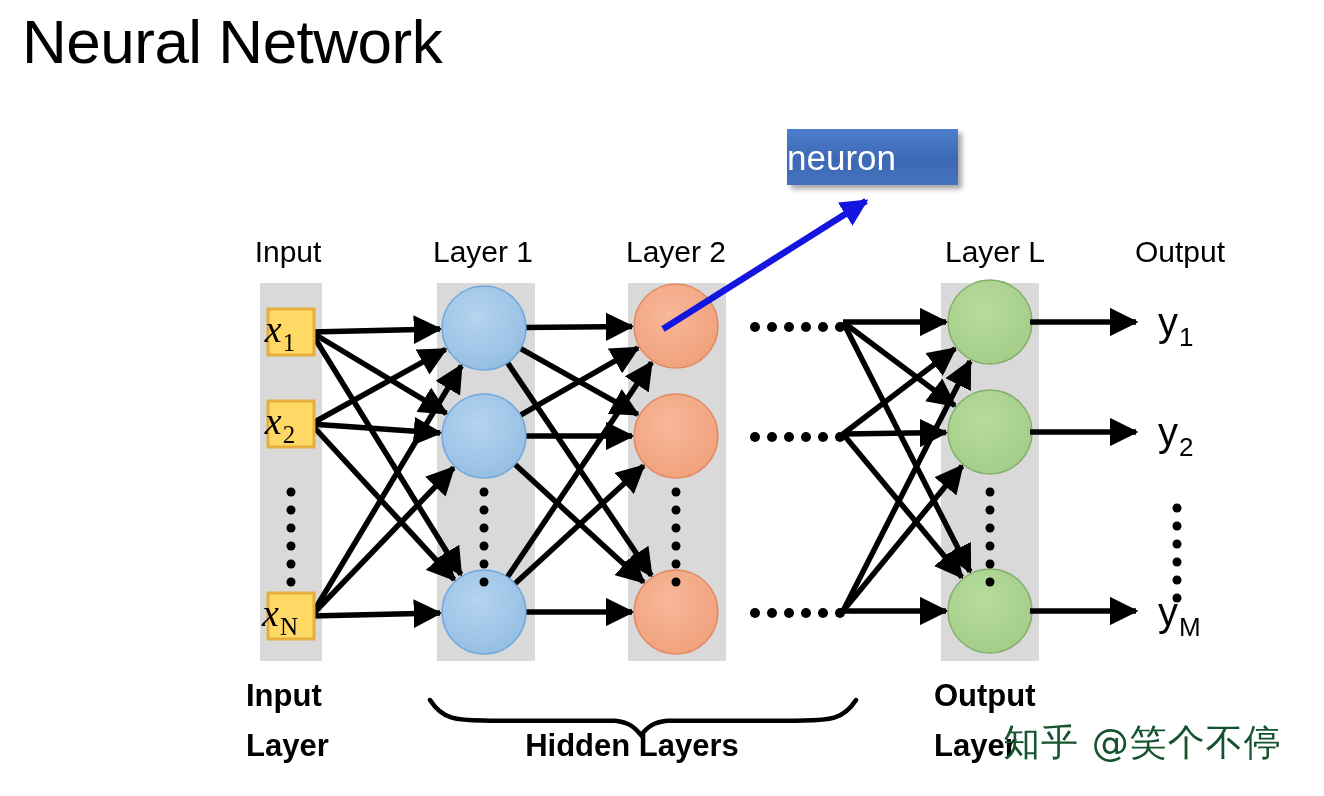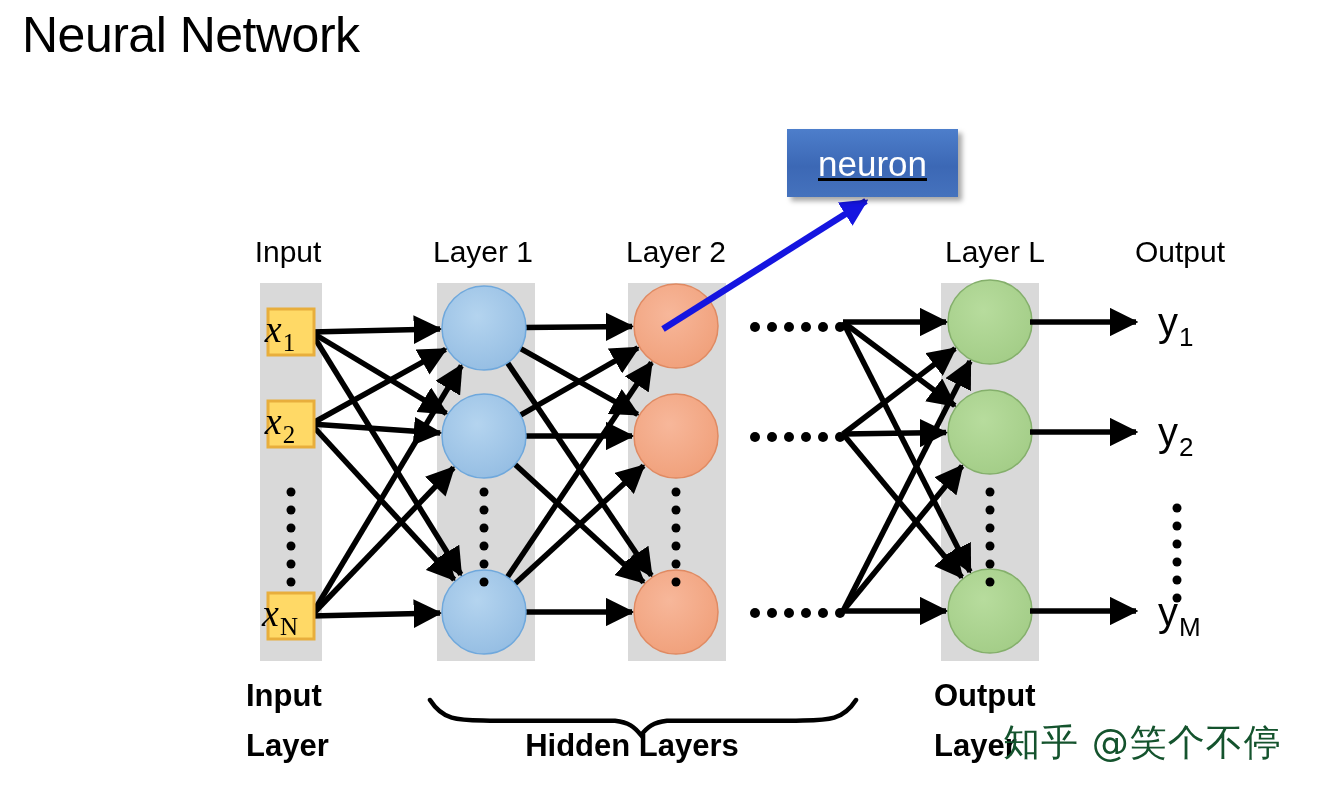--- a/index.html
+++ b/index.html
@@ -20,21 +20,21 @@
     position: absolute;
     left: 0; top: 0;
     width: 1324px;
     height: 796px;
     background: #ffffff;
   }
   #page-title {
     position: absolute;
     left: 22px;
     top: 8px;
-    font-size: 50px;
+    font-size: 62px;
     font-weight: 400;
     letter-spacing: -0.5px;
     line-height: 1.1;
     color: #000000;
     white-space: nowrap;
   }
   #diagram {
     position: absolute;
     left: 0;
     top: 0;
@@ -70,27 +70,25 @@
   .out-sub {
     font-family: "Liberation Sans", sans-serif;
     font-size: 26px;
     fill: #000000;
   }
   #neuron-callout {
     position: absolute;
     left: 787px;
     top: 129px;
     width: 171px;
-    height: 68px;
+    height: 56px;
     background: linear-gradient(180deg, #4d7ecb 0%, #3c68b5 55%, #4572bd 100%);
     box-shadow: 4px 4px 5px rgba(0,0,0,0.35);
     display: flex;
     align-items: center;
-    justify-content: center;
-    text-decoration: underline;
   }
   #neuron-callout span {
     color: #ffffff;
     font-family: "Liberation Sans", sans-serif;
     font-size: 35px;
     line-height: 1;
   }
   #watermark {
     position: absolute;
     left: 1003px;

